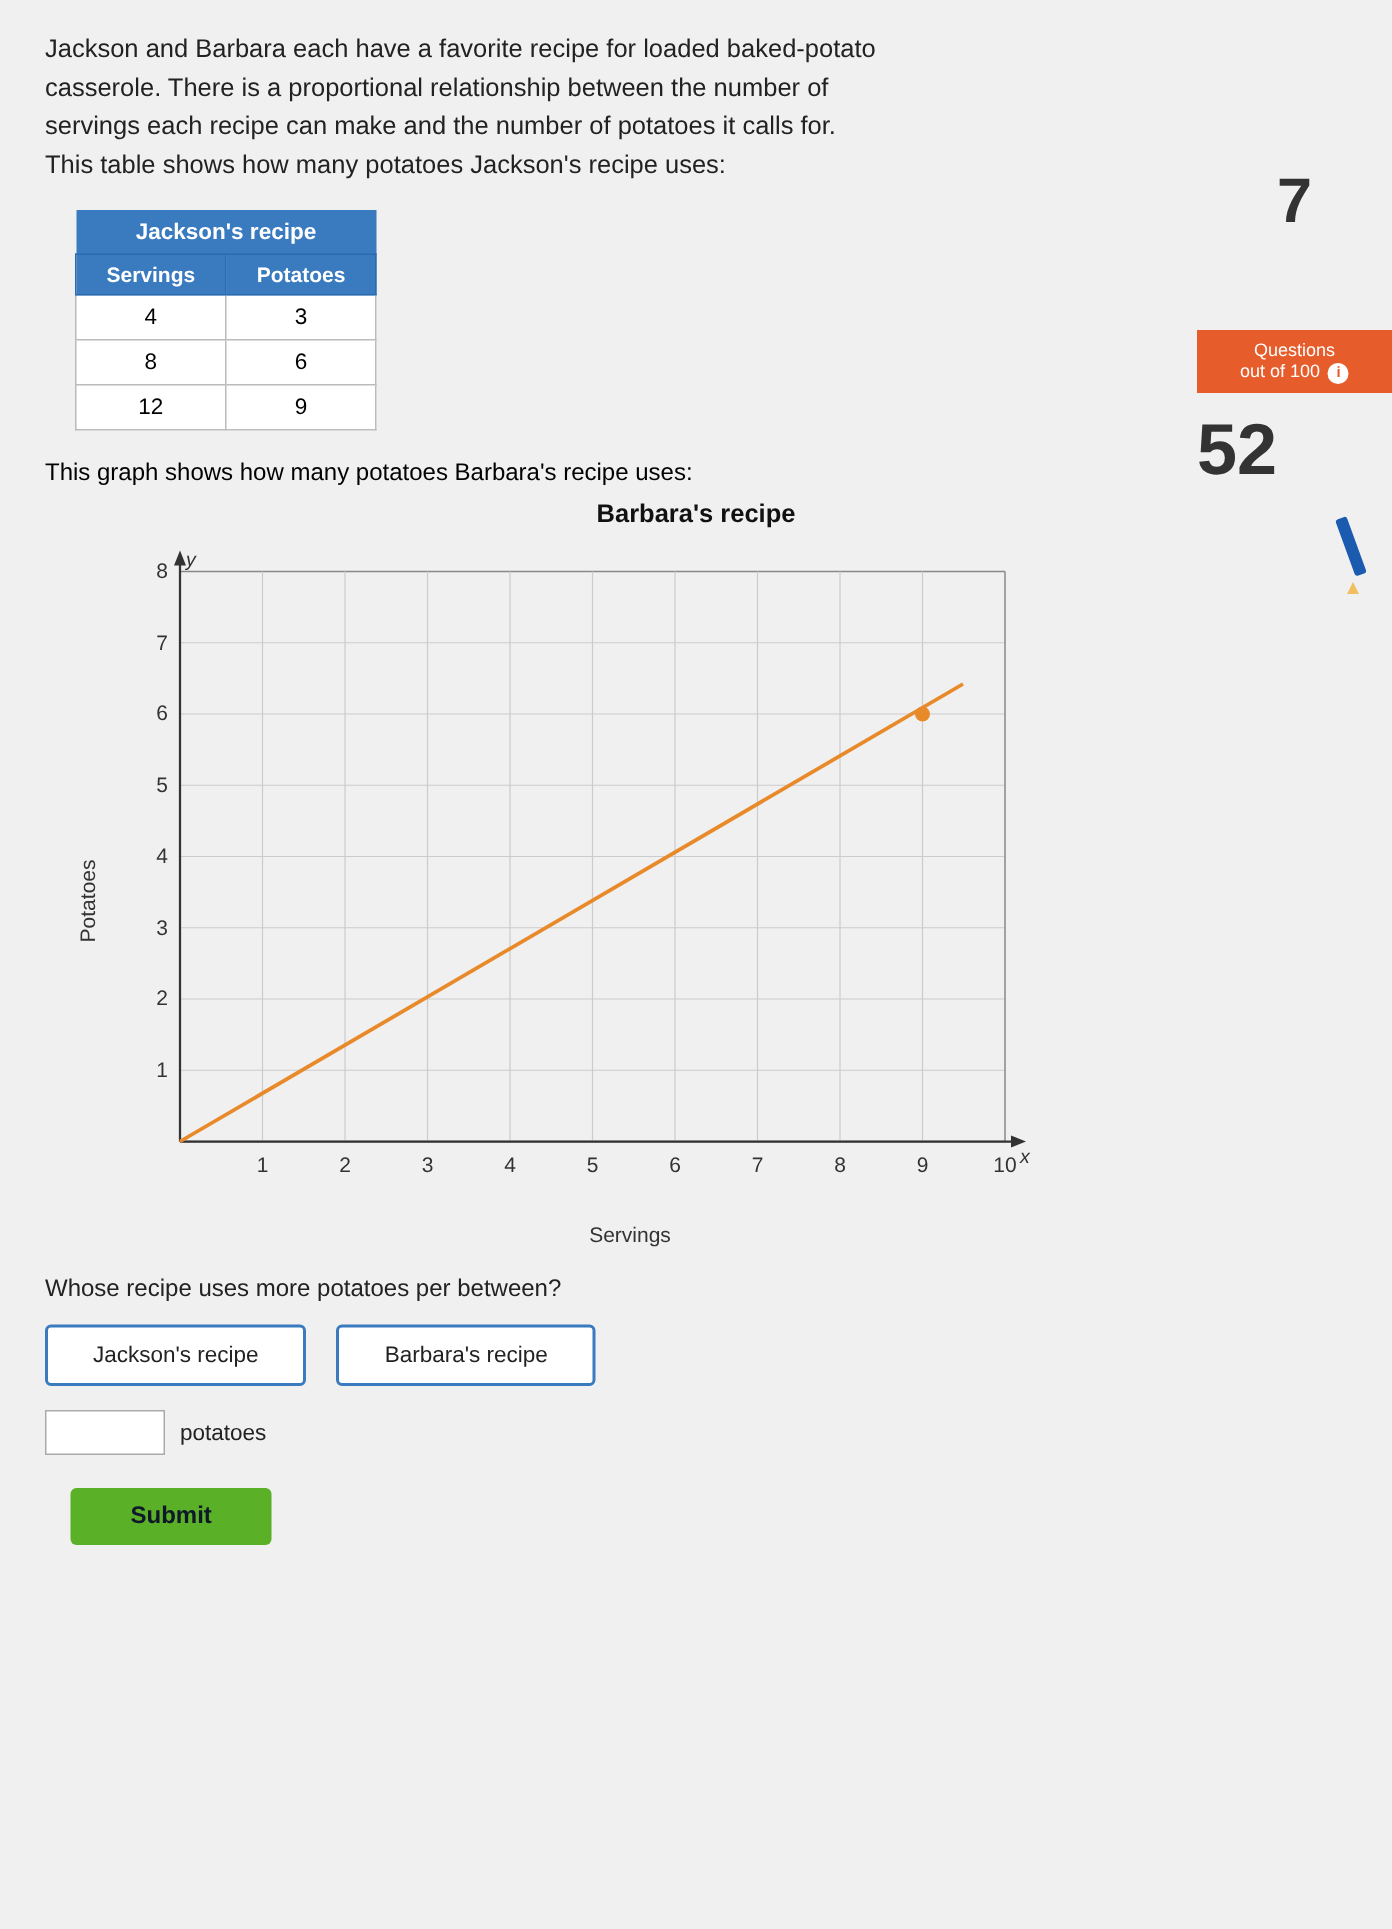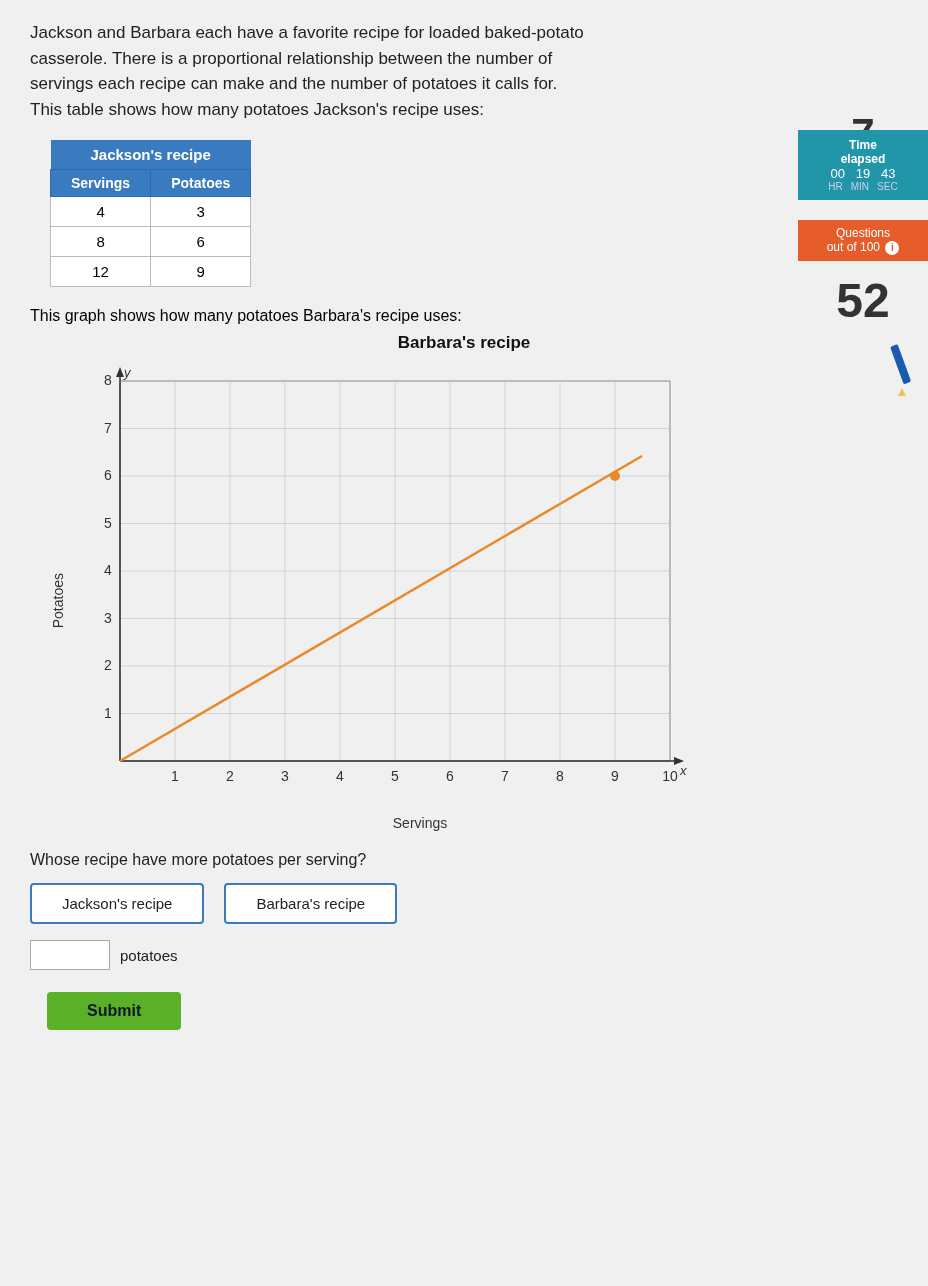--- a/index.html
+++ b/index.html
@@ -85,21 +85,21 @@
       padding: 6px 10px;
       font-size: 12px;
     }
     .smartscore-value {
       position: absolute;
       right: 0;
       top: 268px;
       width: 130px;
       background: #f0f0f0;
       color: #333;
-      text-align: center;
+      text-align: left;
       font-size: 48px;
       font-weight: bold;
       padding: 5px 0;
     }
     .pencil-icon {
       position: absolute;
       right: 10px;
       top: 340px;
       width: 30px;
       height: 60px;
@@ -241,38 +241,20 @@
     }
   </style>
 </head>
 <body>
 
 <div class="main-content">
 
 
   <div class="question-number">7</div>
 
-  <div class="time-panel">
-    <div class="time-label">
-      <span>Time</span><br>
-      <span>elapsed</span>
-    </div>
-    <div class="time-value">
-      <span>00</span>
-      &nbsp;
-      <span>19</span>
-      &nbsp;
-      <span>43</span>
-    </div>
-    <div class="time-units">
-      <span>HR</span>
-      <span>MIN</span>
-      <span>SEC</span>
-    </div>
-  </div>
 
   <div class="smartscore-panel">
     <span>Questions</span>
     <br>
     <span>out of 100</span>
     <span style="display:inline-block;width:14px;height:14px;border-radius:50%;background:white;color:#e65c2a;font-size:10px;text-align:center;line-height:14px;font-weight:bold;margin-left:2px;">i</span>
   </div>
 
   <div class="smartscore-value">52</div>
 
@@ -376,21 +358,21 @@
             <circle cx="545" cy="115" r="5" fill="#e8892a"></circle>
 
           </svg>
         </div>
         <div class="x-axis-label">Servings</div>
       </div>
     </div>
   </div>
 
   <div class="question-section">
-    <p>Whose recipe have more potatoes per serving?</p>
+    <p>Whose recipe uses more potatoes per between?</p>
     <div class="answer-buttons">
       <button class="answer-btn">Jackson's recipe</button>
       <button class="answer-btn">Barbara's recipe</button>
     </div>
   </div>
 
   <div class="second-question">
     <div class="potatoes-input-row">
       <input class="potatoes-input" type="text" style="">
       <span class="potatoes-label">potatoes</span>

